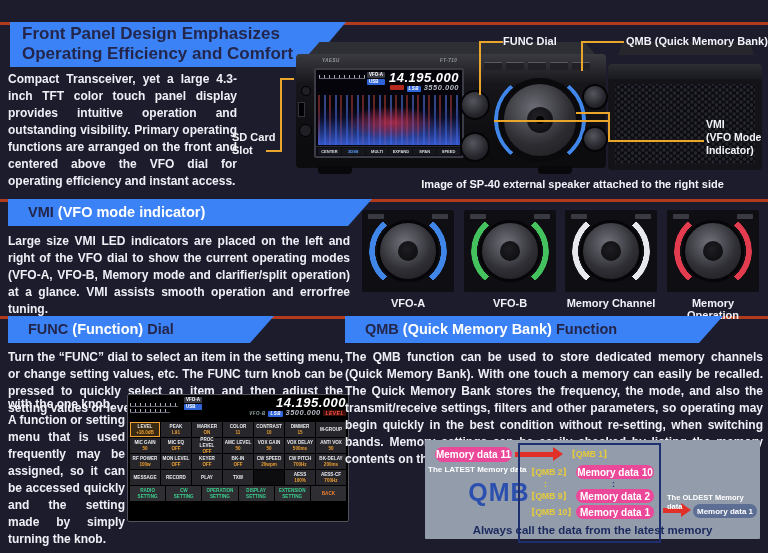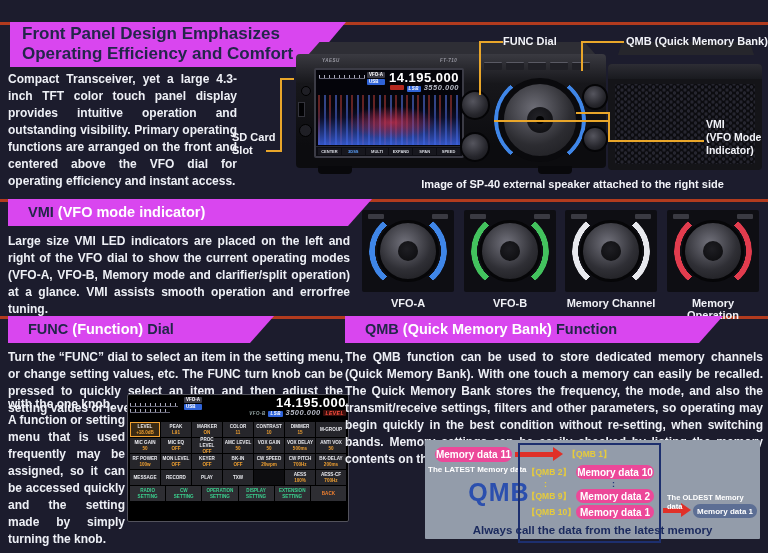--- a/index.html
+++ b/index.html
@@ -1,21 +1,21 @@
 <!DOCTYPE html>
 <html><head>
 <meta charset="utf-8">
 <style>
   html,body{margin:0;padding:0;background:#101018;}
   .page{position:relative;width:768px;height:553px;background:#1c1c2d;overflow:hidden;
         font-family:"Liberation Sans",sans-serif;-webkit-font-smoothing:antialiased;}
 
   
   .redline{position:absolute;left:0;width:768px;height:3px;background:#b23b1e;}
-  .banner{position:absolute;background:#d946ef;color:#23264a;font-weight:bold;}
+  .banner{position:absolute;background:#3b82f6;color:#23264a;font-weight:bold;}
   .banner.main{left:10px;top:22px;width:324px;height:43px;padding:2px 0 0 12px;
                clip-path:polygon(0 0,100% 0,calc(100% - 38px) 100%,0 100%);
                font-size:17px;line-height:20px;}
   .banner.sec{height:27px;line-height:27px;font-size:14.5px;padding-left:20px;
               clip-path:polygon(0 0,100% 0,calc(100% - 24px) 100%,0 100%);}
   .banner .w{color:#ffffff;font-weight:bold;}
   .body-text{position:absolute;color:#eef0f6;font-size:12px;font-weight:bold;
              line-height:1.42;text-align:justify;}
   .caption{position:absolute;color:#f2f3f8;font-size:11px;font-weight:bold;text-align:center;}
 
@@ -33,21 +33,21 @@
            clip-path:polygon(3% 0,97% 0,100% 100%,0 100%);}
   .brandtag{position:absolute;font-size:4.5px;font-weight:bold;font-style:italic;color:#9a9aa4;letter-spacing:.5px;}
   .main-display{position:absolute;left:26px;top:40px;width:146px;height:86px;background:#04040a;
                 border:2px solid #3b3b45;border-radius:2px;display:flex;flex-direction:column;overflow:hidden;}
   .md-head{display:flex;align-items:flex-start;padding:2px 3px 0 3px;height:22px;}
   .ticks{width:46px;height:3px;margin-top:3px;
          background:repeating-linear-gradient(90deg,#aab 0 1px,transparent 1px 5px);border-bottom:1px solid #667;}
   .chip{display:inline-block;font-size:4.5px;font-weight:bold;color:#fff;padding:0 2px;border-radius:1px;line-height:6px;}
   .chip.gray{background:#3a3a44;} .chip.blue{background:#2f63d8;} .chip.red{background:#b5281e;width:10px;height:5px;}
   .md-freq{flex:1;text-align:right;}
-  .f-big{font-size:13px;font-weight:bold;color:#fff;letter-spacing:.5px;line-height:12px;}
+  .f-big{font-size:13px;font-weight:bold;font-style:italic;color:#fff;letter-spacing:.5px;line-height:12px;}
   .f-sub{font-size:7.5px;font-weight:bold;font-style:italic;color:#b9bcc8;letter-spacing:.5px;line-height:8px;}
   .spectrum{flex:1;margin:1px 2px;background:
       radial-gradient(ellipse at 52% 55%,rgba(205,45,70,.75),rgba(0,0,0,0) 42%),
       linear-gradient(to top,rgba(60,100,230,.85),rgba(30,40,120,.25) 55%,rgba(10,10,30,0) 78%),
       repeating-linear-gradient(90deg,rgba(215,70,60,.45) 0 2px,rgba(0,0,0,0) 2px 6px,rgba(95,130,255,.5) 6px 8px,rgba(0,0,0,0) 8px 11px),
       #05050d;}
   .md-btns{display:flex;gap:1px;background:#0c0c12;border-top:1px solid #2a2a33;padding:1px 2px;}
   .md-btns span{flex:1;text-align:center;font-size:4px;font-weight:bold;color:#d8dae2;line-height:7px;background:#17171e;}
   .md-btns span.accent{color:#5ba2ff;}
   .btnrow{position:absolute;display:flex;gap:4px;}

